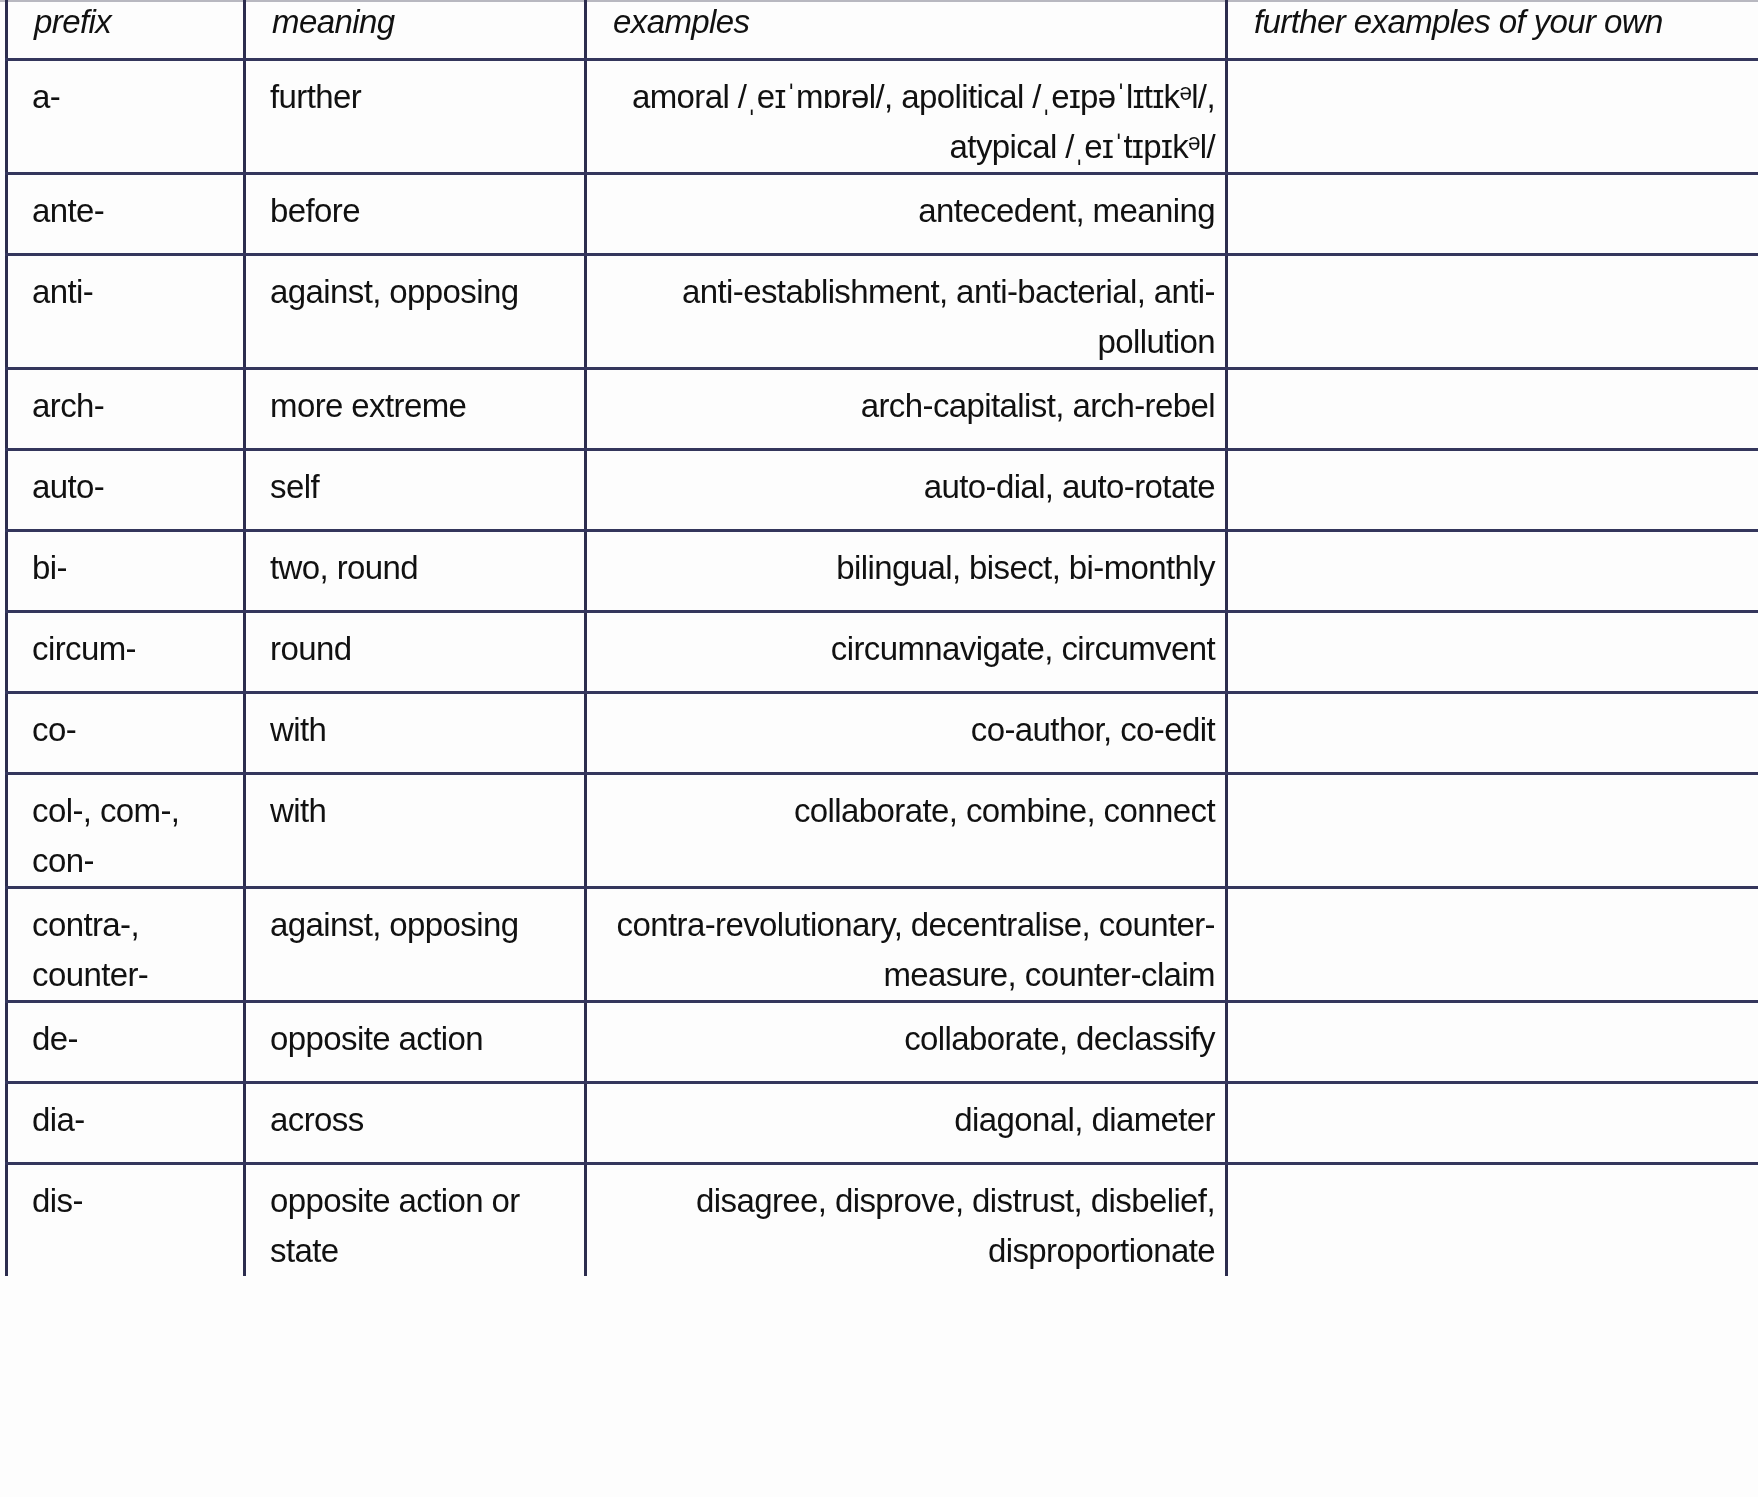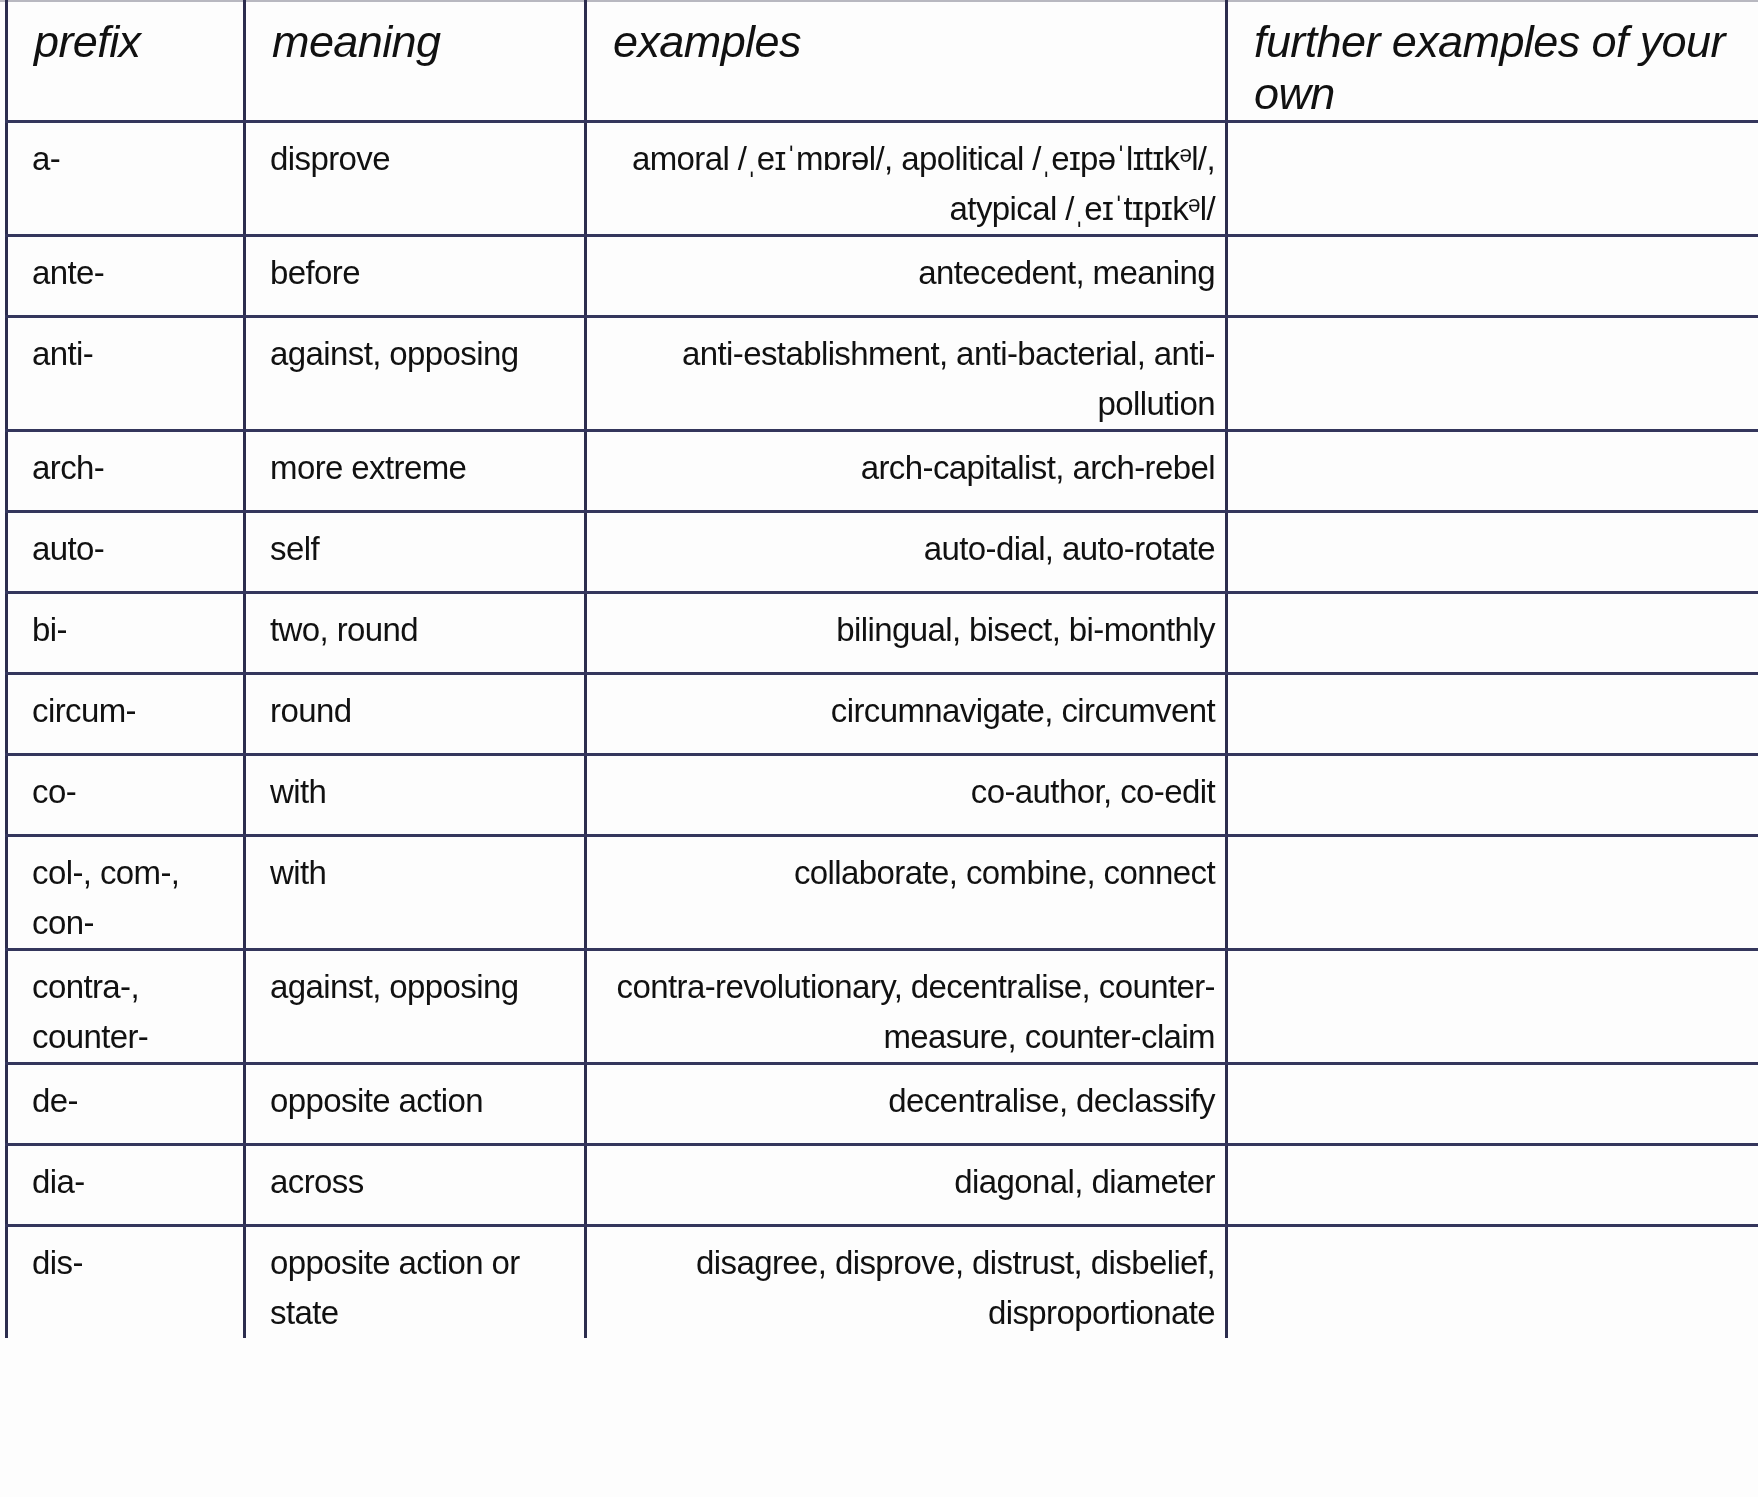--- a/index.html
+++ b/index.html
@@ -34,23 +34,23 @@
       border-bottom: 3px solid #34365c;
       vertical-align: top;
       padding: 0;
       box-sizing: border-box;
     }
     .table th {
       font-weight: normal;
       font-style: italic;
       text-align: left;
       height: 59px;
-      font-size: 45px;
+      font-size: 33px;
       letter-spacing: -0.6px;
-      padding: 16px 0 0 26px;
+      padding: 3px 0 0 26px;
     }
     .table td {
       height: 81px;
       font-size: 33px;
       letter-spacing: -0.6px;
       line-height: 50px;
       padding: 11px 10px 0 24px;
     }
     .table tr.last td { border-bottom: none; }
     .col-prefix { width: 238px; }
@@ -76,21 +76,21 @@
     <tr>
       <th>prefix</th>
       <th>meaning</th>
       <th>examples</th>
       <th class="col-own">further examples of your own</th>
     </tr>
   </thead>
   <tbody>
     <tr>
       <td>a-</td>
-      <td>disprove</td>
+      <td>further</td>
       <td class="cell-examples">amoral /ˌeɪˈmɒrəl/, apolitical /ˌeɪpəˈlɪtɪkᵊl/, atypical /ˌeɪˈtɪpɪkᵊl/</td>
       <td class="cell-own"></td>
     </tr>
     <tr>
       <td>ante-</td>
       <td>before</td>
       <td class="cell-examples">antecedent, meaning</td>
       <td class="cell-own"></td>
     </tr>
     <tr>
@@ -137,21 +137,21 @@
     </tr>
     <tr>
       <td>contra-, counter-</td>
       <td>against, opposing</td>
       <td class="cell-examples">contra-revolutionary, decentralise, counter-measure, counter-claim</td>
       <td class="cell-own"></td>
     </tr>
     <tr>
       <td>de-</td>
       <td>opposite action</td>
-      <td class="cell-examples">decentralise, declassify</td>
+      <td class="cell-examples">collaborate, declassify</td>
       <td class="cell-own"></td>
     </tr>
     <tr>
       <td>dia-</td>
       <td>across</td>
       <td class="cell-examples">diagonal, diameter</td>
       <td class="cell-own"></td>
     </tr>
     <tr class="last">
       <td>dis-</td>

